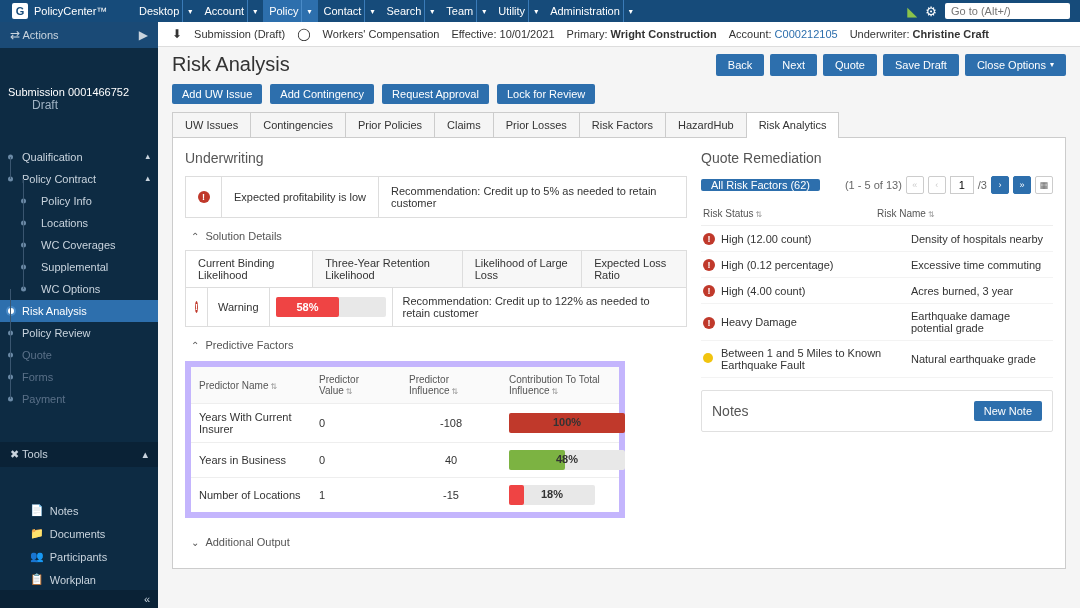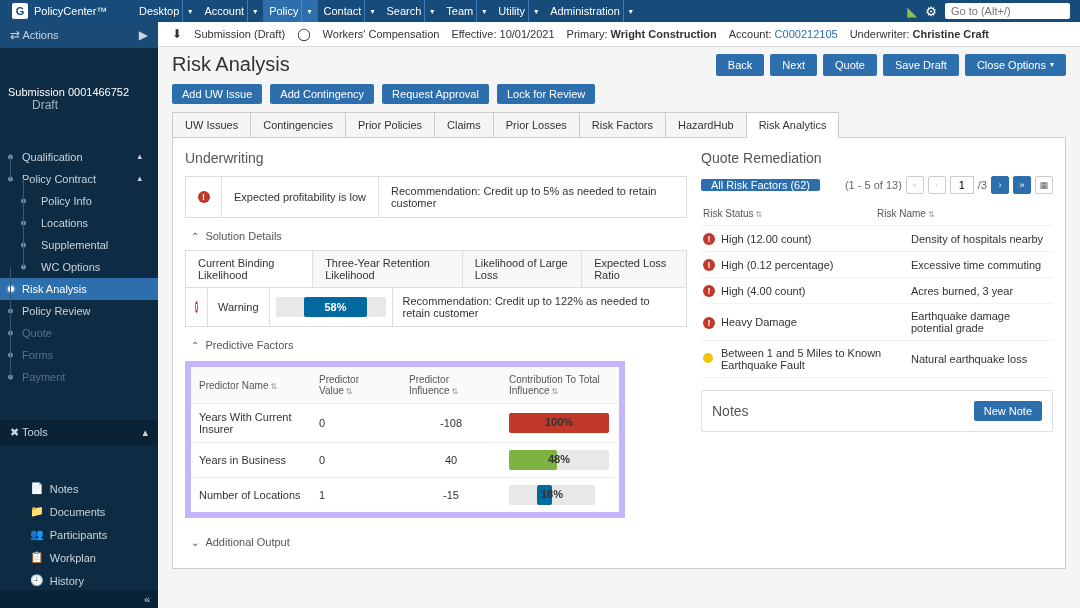--- a/index.html
+++ b/index.html
@@ -21,21 +21,21 @@
 .sidebar { width: 158px; background: #0d2b43; color: #c9d4de; display: flex; flex-direction: column; font-size: 11px; position:relative;gap:32px;}
 .side-actions { background: #1a4a76; padding: 6px 10px; display: flex; justify-content: space-between; align-items: center; cursor:pointer;}
 .side-actions .ic{font-size:12px;}
 .side-sub { padding: 6px 8px 2px; font-size: 11px; color: #fff; }
 .side-sub .draft { font-size: 12px; color: #a0b3c4; padding-left: 24px; }
 .side-tree { display:flex; flex-direction:column;}
 .tree-dot { position:relative; }
 .tree-dot::before { content:""; position:absolute; left:8px; top:50%; width:5px; height:5px; background:#6b8aa6; border-radius:50%; transform:translateY(-50%);}
 .tree-dot.active-dot::before{background:#fff; width:6px;height:6px; box-shadow:0 0 0 2px #4a8bc8;}
 .tree-dot.line::after{content:"";position:absolute;left:10px;top:-50%;width:1px;height:100%;background:#3a5670;}
-.side-item { padding: 5px 16px 5px 22px; cursor: pointer; }
+.side-item { padding: 5px 8px 5px 22px; cursor: pointer; }
 .side-item.child { padding-left: 28px; margin-left: 13px; }
 .side-item.active { background: #2d6fad; color: #fff; }
 .side-item.disabled { color: #5a7088; }
 .side-tools { background: #0a2236; padding: 6px 10px; display:flex; justify-content:space-between; align-items:center; cursor:pointer;}
 .tools-list .side-item{padding-left:30px; display:flex; gap:6px; align-items:center;}
 .tools-list .side-item .ic{font-size:11px;}
 .collapse-bar{position:absolute;bottom:0;left:0;right:0;height:18px;background:#0a2236;display:flex;align-items:center;justify-content:flex-end;padding-right:8px;cursor:pointer;}
 
 .main { flex: 1; overflow: auto; background: #f5f5f5; }
 .infobar { background: #fff; border-bottom: 1px solid #ddd; padding: 5px 14px; display: flex; align-items: center; gap: 12px; font-size: 11px; flex-wrap:wrap;}
@@ -66,21 +66,21 @@
 .expander .chev { font-size: 10px; }
 .innertabs { display: flex; border: 1px solid #ddd; border-bottom:none;}
 .innertab { padding: 6px 12px; border-right: 1px solid #ddd; cursor: pointer; font-size: 11px; background:#f7f7f7;}
 .innertab.active { background: #fff; }
 .innertab:last-child{border-right:none;}
 .bind-box { border: 1px solid #ddd; display: flex; align-items: stretch; }
 .bind-box .cell{padding:7px 10px; border-right:1px solid #ddd; display:flex;align-items:center;}
 .bind-box .cell:last-child{border-right:none;flex:1;}
 .progress { height: 20px; background: #e8e8e8; border-radius: 2px; position: relative; width: 110px; }
 .progress .fill { height: 100%; border-radius: 2px; display:flex; align-items:center; justify-content:center; color:#fff; font-weight:bold;}
-.progress .fill.blue { background: #0369a1; margin-left: 28px; }
+.progress .fill.blue { background: #ef4444; }
 .progress .fill.red { background: #c0392b; }
 .progress .fill.green { background: #7cb342; }
 .progress .label-out{position:absolute; left:0; right:0; text-align:center; top:3px; font-weight:bold; color:#333;}
 
 .pred-table { border: 6px solid #c4b5fd; margin-top:2px;}
 .pred-head, .pred-row { display: grid; grid-template-columns: 120px 90px 100px 1fr; align-items:center;}
 .pred-head { background: #fafafa; font-weight:500; color:#555; font-size:10px;}
 .pred-head > div, .pred-row > div { padding: 7px 8px; }
 .pred-row { border-top: 1px solid #eee; }
 .sort{font-size:8px;color:#999;margin-left:2px;cursor:pointer;}
@@ -156,20 +156,21 @@
     </div>
     <div class="side-sub">
       <div>Submission 0001466752</div>
       <div class="draft">Draft</div>
     </div>
     <div class="side-tree" id="sidetree">
         <div class="side-item tree-dot"><span>Qualification</span><span style="float:right;font-size:9px;">▴</span></div>
         <div class="side-item tree-dot line"><span>Policy Contract</span><span style="float:right;font-size:9px;">▴</span></div>
         <div class="side-item tree-dot line child"><span>Policy Info</span></div>
         <div class="side-item tree-dot line child"><span>Locations</span></div>
+        <div class="side-item tree-dot line child"><span>WC Coverages</span></div>
         <div class="side-item tree-dot line child"><span>Supplemental</span></div>
         <div class="side-item tree-dot line child"><span>WC Options</span></div>
         <div class="side-item tree-dot line active active-dot"><span>Risk Analysis</span></div>
         <div class="side-item tree-dot line"><span>Policy Review</span></div>
         <div class="side-item tree-dot line disabled"><span>Quote</span></div>
         <div class="side-item tree-dot line disabled"><span>Forms</span></div>
         <div class="side-item tree-dot line disabled"><span>Payment</span></div>
       </div>
     <div class="side-tools">
       <span><span class="ic">✖</span> <span>Tools</span></span>
@@ -291,32 +292,32 @@
             <div><span>Predictor Value</span><span class="sort">⇅</span></div>
             <div style="text-align:left;"><span>Predictor Influence</span><span class="sort">⇅</span></div>
             <div><span>Contribution To Total Influence</span><span class="sort">⇅</span></div>
           </div>
           <div id="predrows">
               <div class="pred-row">
                 <div>Years With Current Insurer</div>
                 <div>0</div>
                 <div style="text-align:center;">-108</div>
                 <div>
-                  <div class="progress" style="width:100px;border-radius:6px;">
+                  <div class="progress" style="width:116px;border-radius:6px;">
                     <div class="fill red" style="width:100%;"></div>
                     <div class="label-out">100%</div>
                   </div>
                 </div>
               </div>
               <div class="pred-row">
                 <div>Years in Business</div>
                 <div>0</div>
                 <div style="text-align:center;">40</div>
                 <div>
-                  <div class="progress" style="width:100px;">
+                  <div class="progress" style="width:116px;">
                     <div class="fill green" style="width:48%;"></div>
                     <div class="label-out">48%</div>
                   </div>
                 </div>
               </div>
               <div class="pred-row">
                 <div>Number of Locations</div>
                 <div>1</div>
                 <div style="text-align:center;">-15</div>
                 <div>
@@ -371,21 +372,21 @@
               <div>Acres burned, 3 year</div>
             </div>
             <div class="risk-row">
               <div><span class="red-dot">!</span></div>
               <div>Heavy Damage</div>
               <div>Earthquake damage potential grade</div>
             </div>
             <div class="risk-row">
               <div><span class="orange-dot"></span></div>
               <div>Between 1 and 5 Miles to Known Earthquake Fault</div>
-              <div>Natural earthquake loss</div>
+              <div>Natural earthquake grade</div>
             </div>
           </div>
         <div class="notes-box">
           <span class="nt">Notes</span>
           <button class="btn sm">New Note</button>
         </div>
       </div>
     </div>
   </div>
 </div>

